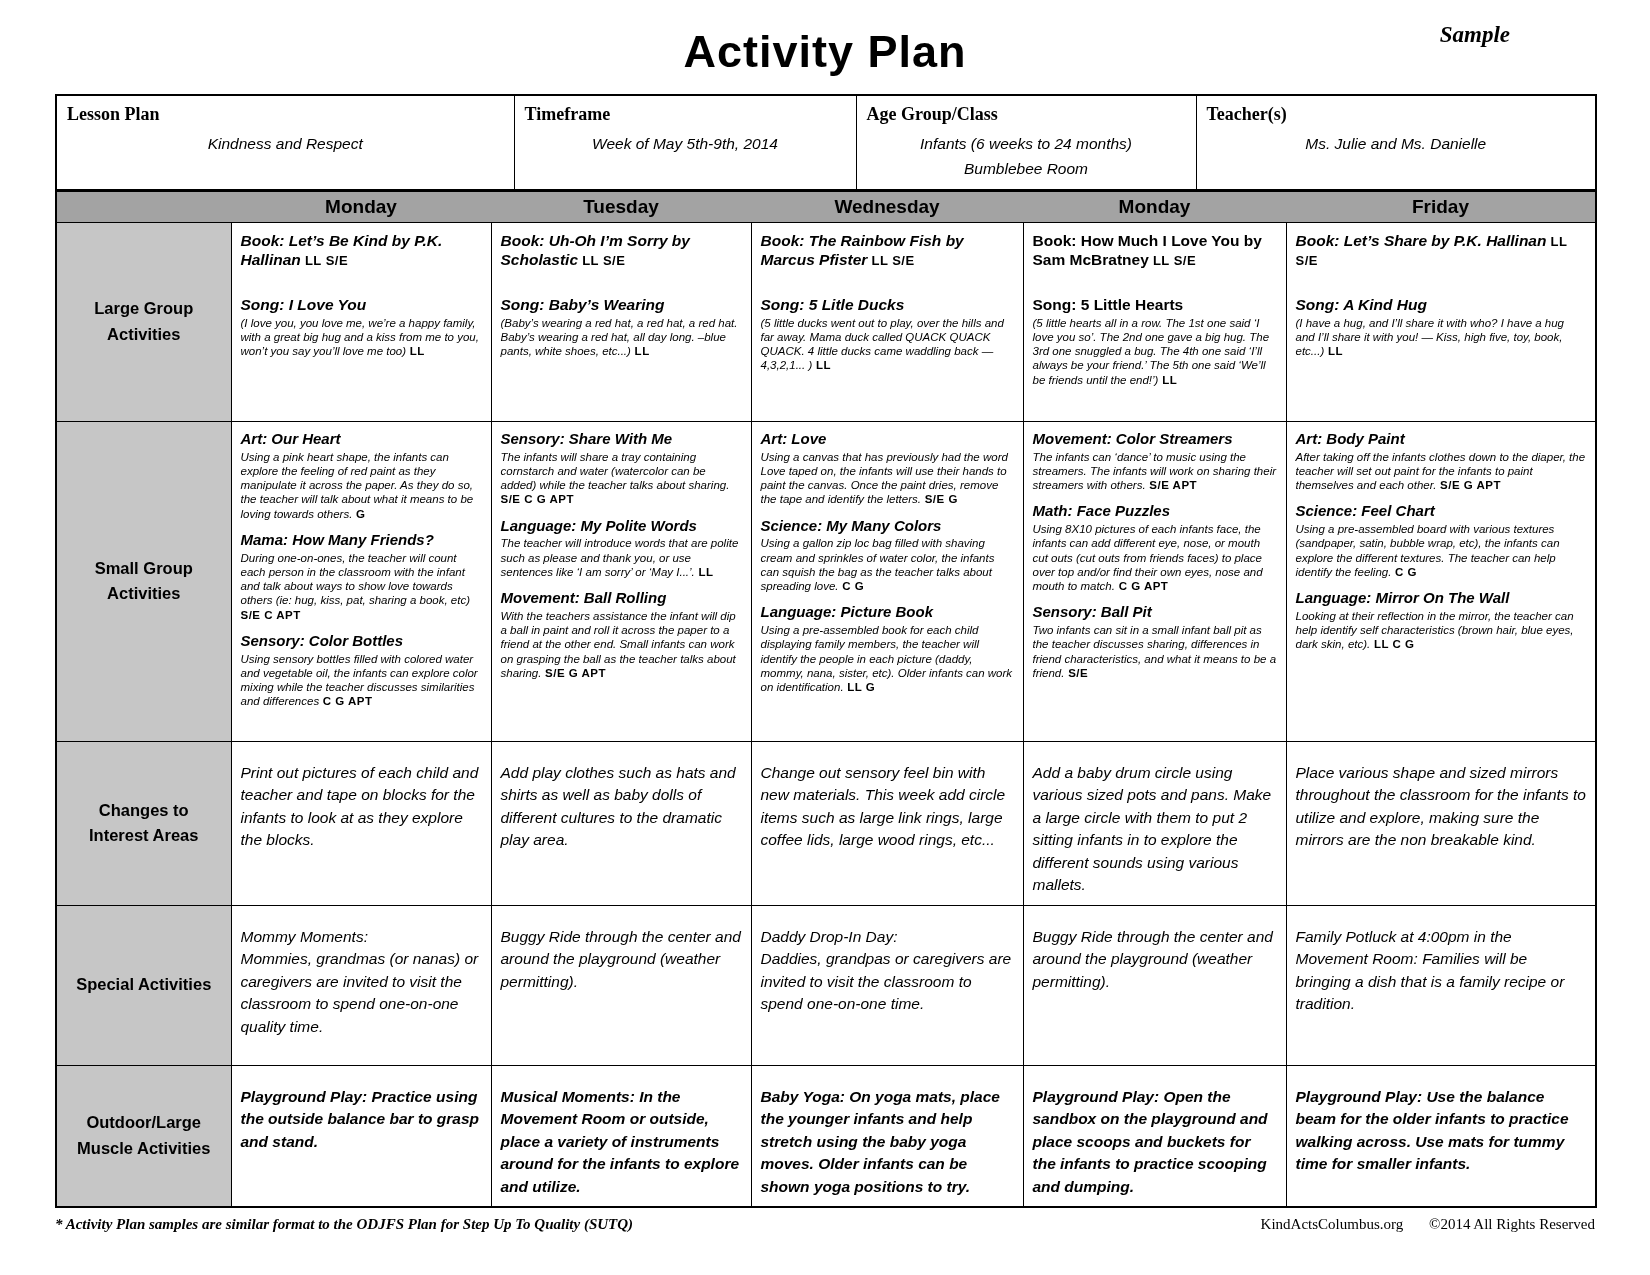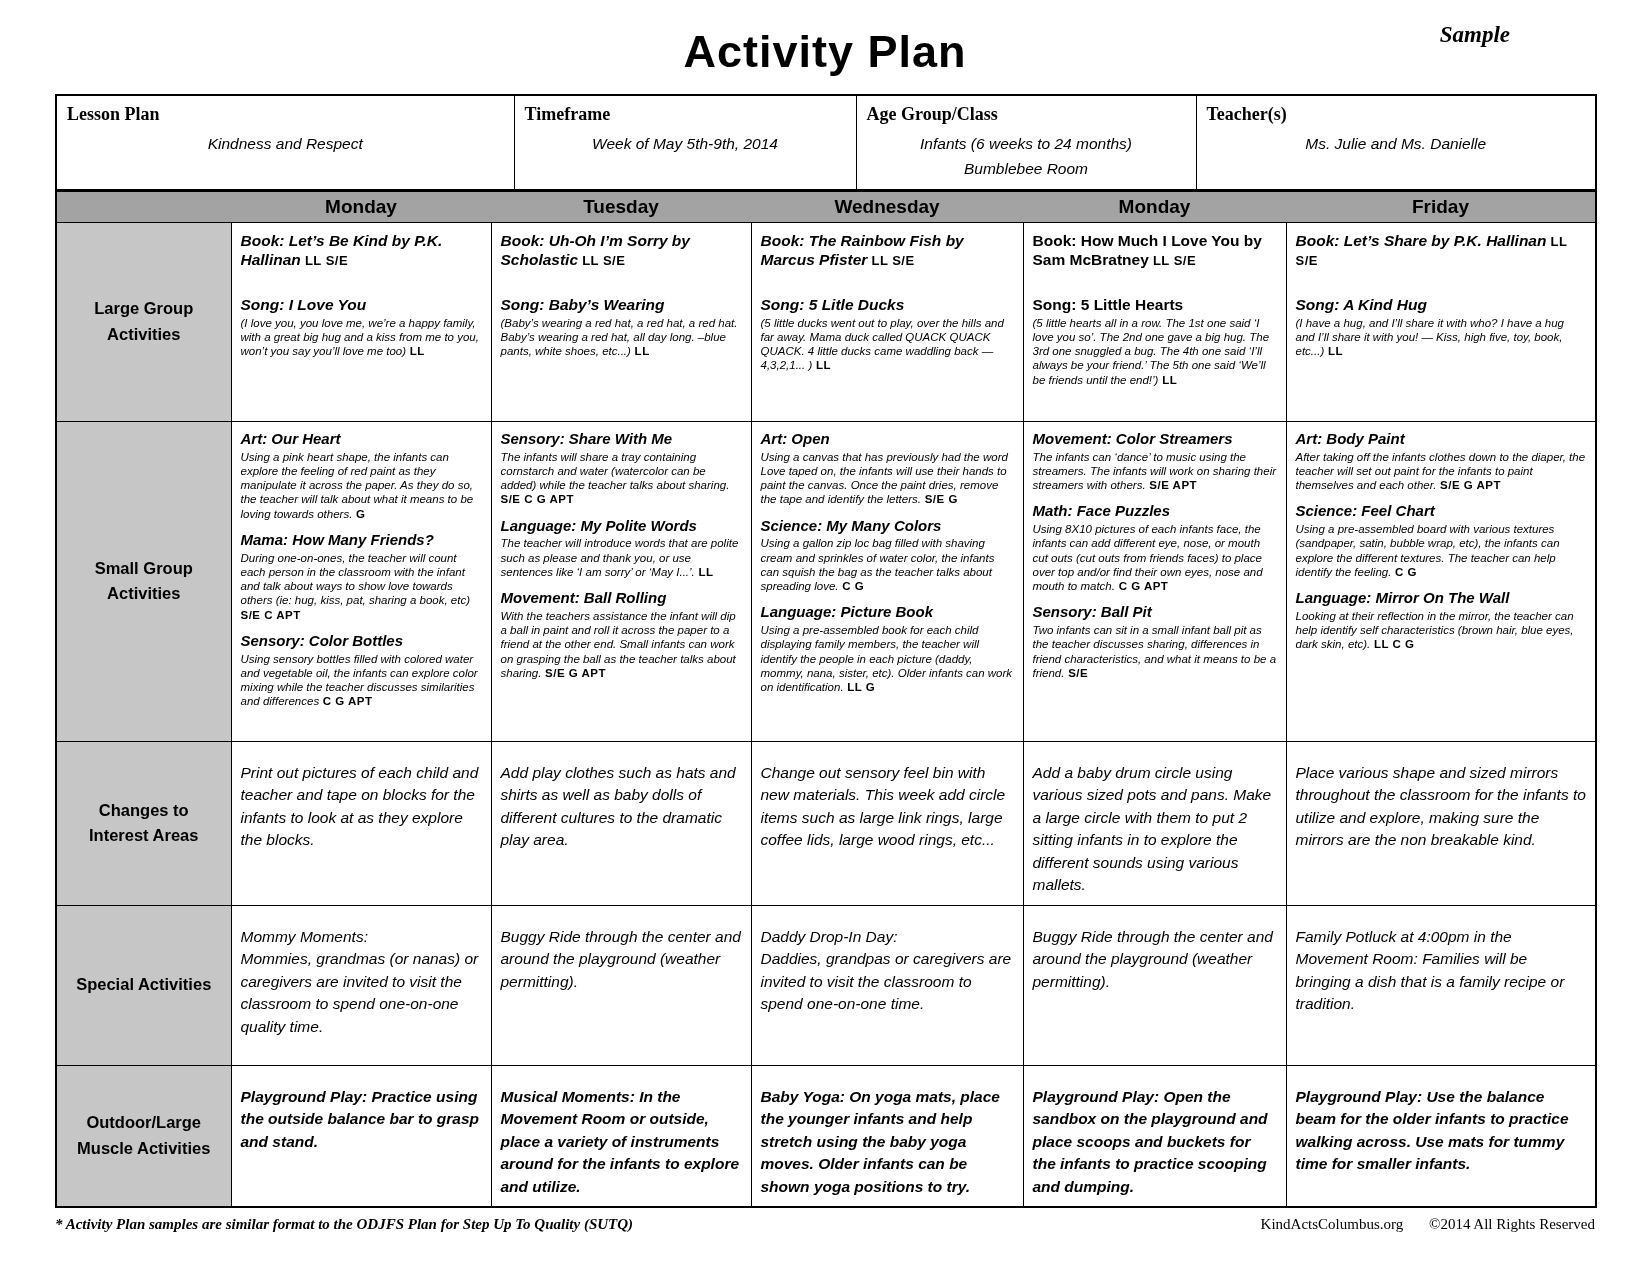--- a/index.html
+++ b/index.html
@@ -188,21 +188,21 @@
                 <div class="b-title">Language: My Polite Words</div>
                 <div class="b-body">The teacher will introduce words that are polite such as please and thank you, or use sentences like ‘I am sorry’ or ‘May I...’.<span class="codes"> LL</span></div>
               </div>
               <div class="block">
                 <div class="b-title">Movement: Ball Rolling</div>
                 <div class="b-body">With the teachers assistance the infant will dip a ball in paint and roll it across the paper to a friend at the other end. Small infants can work on grasping the ball as the teacher talks about sharing.<span class="codes"> S/E G APT</span></div>
               </div>
             </td>
             <td class="cell small">
               <div class="block">
-                <div class="b-title">Art: Open</div>
+                <div class="b-title">Art: Love</div>
                 <div class="b-body">Using a canvas that has previously had the word Love taped on, the infants will use their hands to paint the canvas. Once the paint dries, remove the tape and identify the letters.<span class="codes"> S/E G</span></div>
               </div>
               <div class="block">
                 <div class="b-title">Science: My Many Colors</div>
                 <div class="b-body">Using a gallon zip loc bag filled with shaving cream and sprinkles of water color, the infants can squish the bag as the teacher talks about spreading love.<span class="codes"> C G</span></div>
               </div>
               <div class="block">
                 <div class="b-title">Language: Picture Book</div>
                 <div class="b-body">Using a pre-assembled book for each child displaying family members, the teacher will identify the people in each picture (daddy, mommy, nana, sister, etc). Older infants can work on identification.<span class="codes"> LL G</span></div>
               </div>

